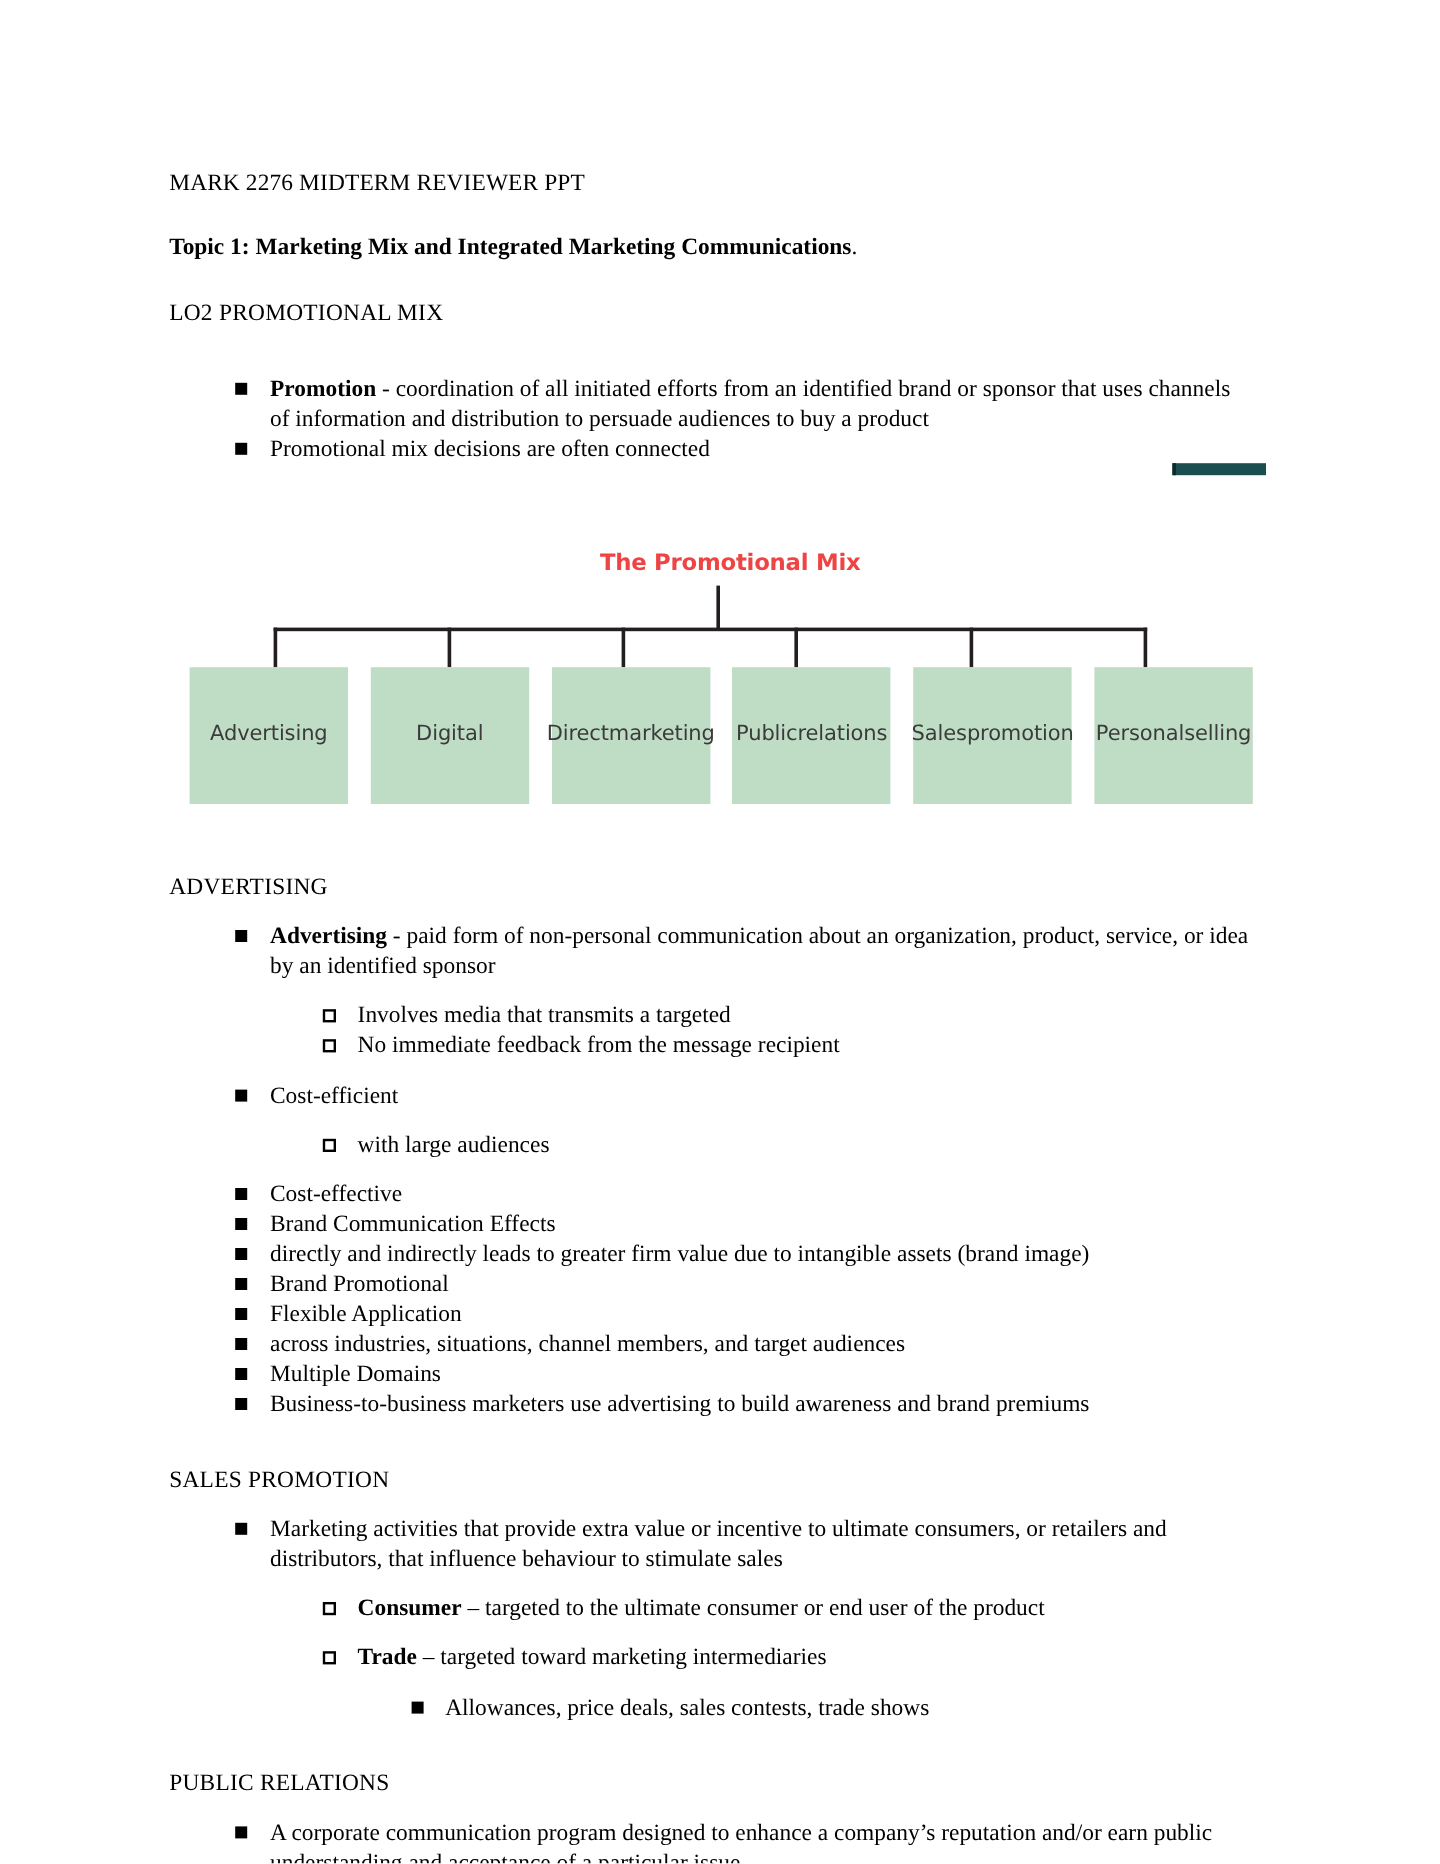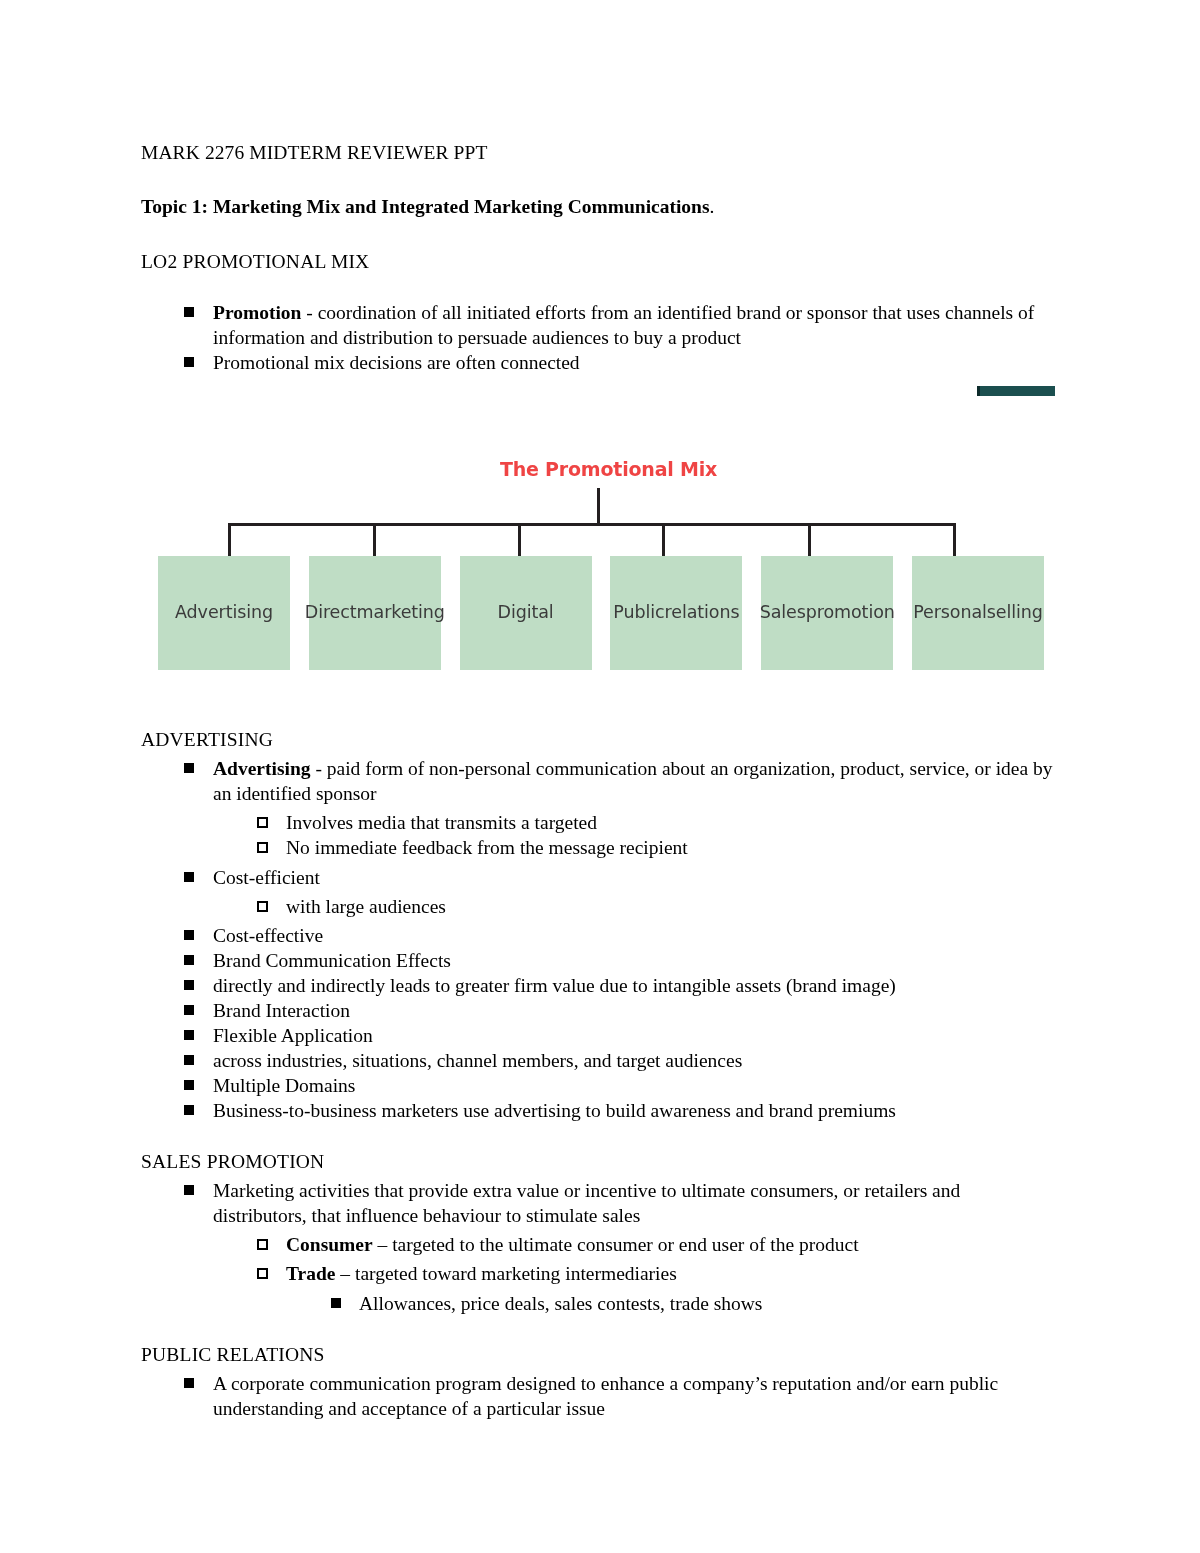--- a/index.html
+++ b/index.html
@@ -47,21 +47,21 @@
 
   .section-head {
     font-size: 19.5px;
     line-height: 1.30;
     letter-spacing: 0.2px;
   }
 
   
   ul.lvl {
     list-style: none;
-    margin: 4px;
+    margin: 16px;
     padding: 0;
   }
   li.item {
     position: relative;
     font-size: 19.5px;
     line-height: 1.285;
     margin: 0;
     padding: 0 0 0 0;
   }
   
@@ -237,26 +237,26 @@
 
     <div class="drop" style="left:87px;"></div>
     <div class="drop" style="left:232px;"></div>
     <div class="drop" style="left:377px;"></div>
     <div class="drop" style="left:521px;"></div>
     <div class="drop" style="left:667px;"></div>
     <div class="drop" style="left:812px;"></div>
 
     <div class="boxrow">
       <div class="node">Advertising</div>
+      <div class="node">Digital</div>
       <div class="node">
           <span>Direct</span>
           <br>
           <span>marketing</span>
         </div>
-      <div class="node">Digital</div>
       <div class="node">
           <span>Public</span>
           <br>
           <span>relations</span>
         </div>
       <div class="node">
           <span>Sales</span>
           <br>
           <span>promotion</span>
         </div>
@@ -282,21 +282,21 @@
         <ul class="lvl lvl1">
           <li class="item"><span class="bullet filled"></span><span class="txt"><span>Cost-efficient</span></span></li>
         </ul>
         <ul class="lvl lvl2">
           <li class="item"><span class="bullet hollow"></span><span class="txt"><span>with large audiences</span></span></li>
         </ul>
         <ul class="lvl lvl1">
           <li class="item"><span class="bullet filled"></span><span class="txt"><span>Cost-effective</span></span></li>
           <li class="item"><span class="bullet filled"></span><span class="txt"><span>Brand Communication Effects</span></span></li>
           <li class="item"><span class="bullet filled"></span><span class="txt"><span>directly and indirectly leads to greater firm value due to intangible assets (brand image)</span></span></li>
-          <li class="item"><span class="bullet filled"></span><span class="txt"><span>Brand Interaction</span></span></li>
+          <li class="item"><span class="bullet filled"></span><span class="txt"><span>Brand Promotional</span></span></li>
           <li class="item"><span class="bullet filled"></span><span class="txt"><span>Flexible Application</span></span></li>
           <li class="item"><span class="bullet filled"></span><span class="txt"><span>across industries, situations, channel members, and target audiences</span></span></li>
           <li class="item"><span class="bullet filled"></span><span class="txt"><span>Multiple Domains</span></span></li>
           <li class="item"><span class="bullet filled"></span><span class="txt"><span>Business-to-business marketers use advertising to build awareness and brand premiums</span></span></li>
         </ul>
       </div>
 
     <div class="block-gap-md"></div>
 
     <div class="section-head">SALES PROMOTION</div>

